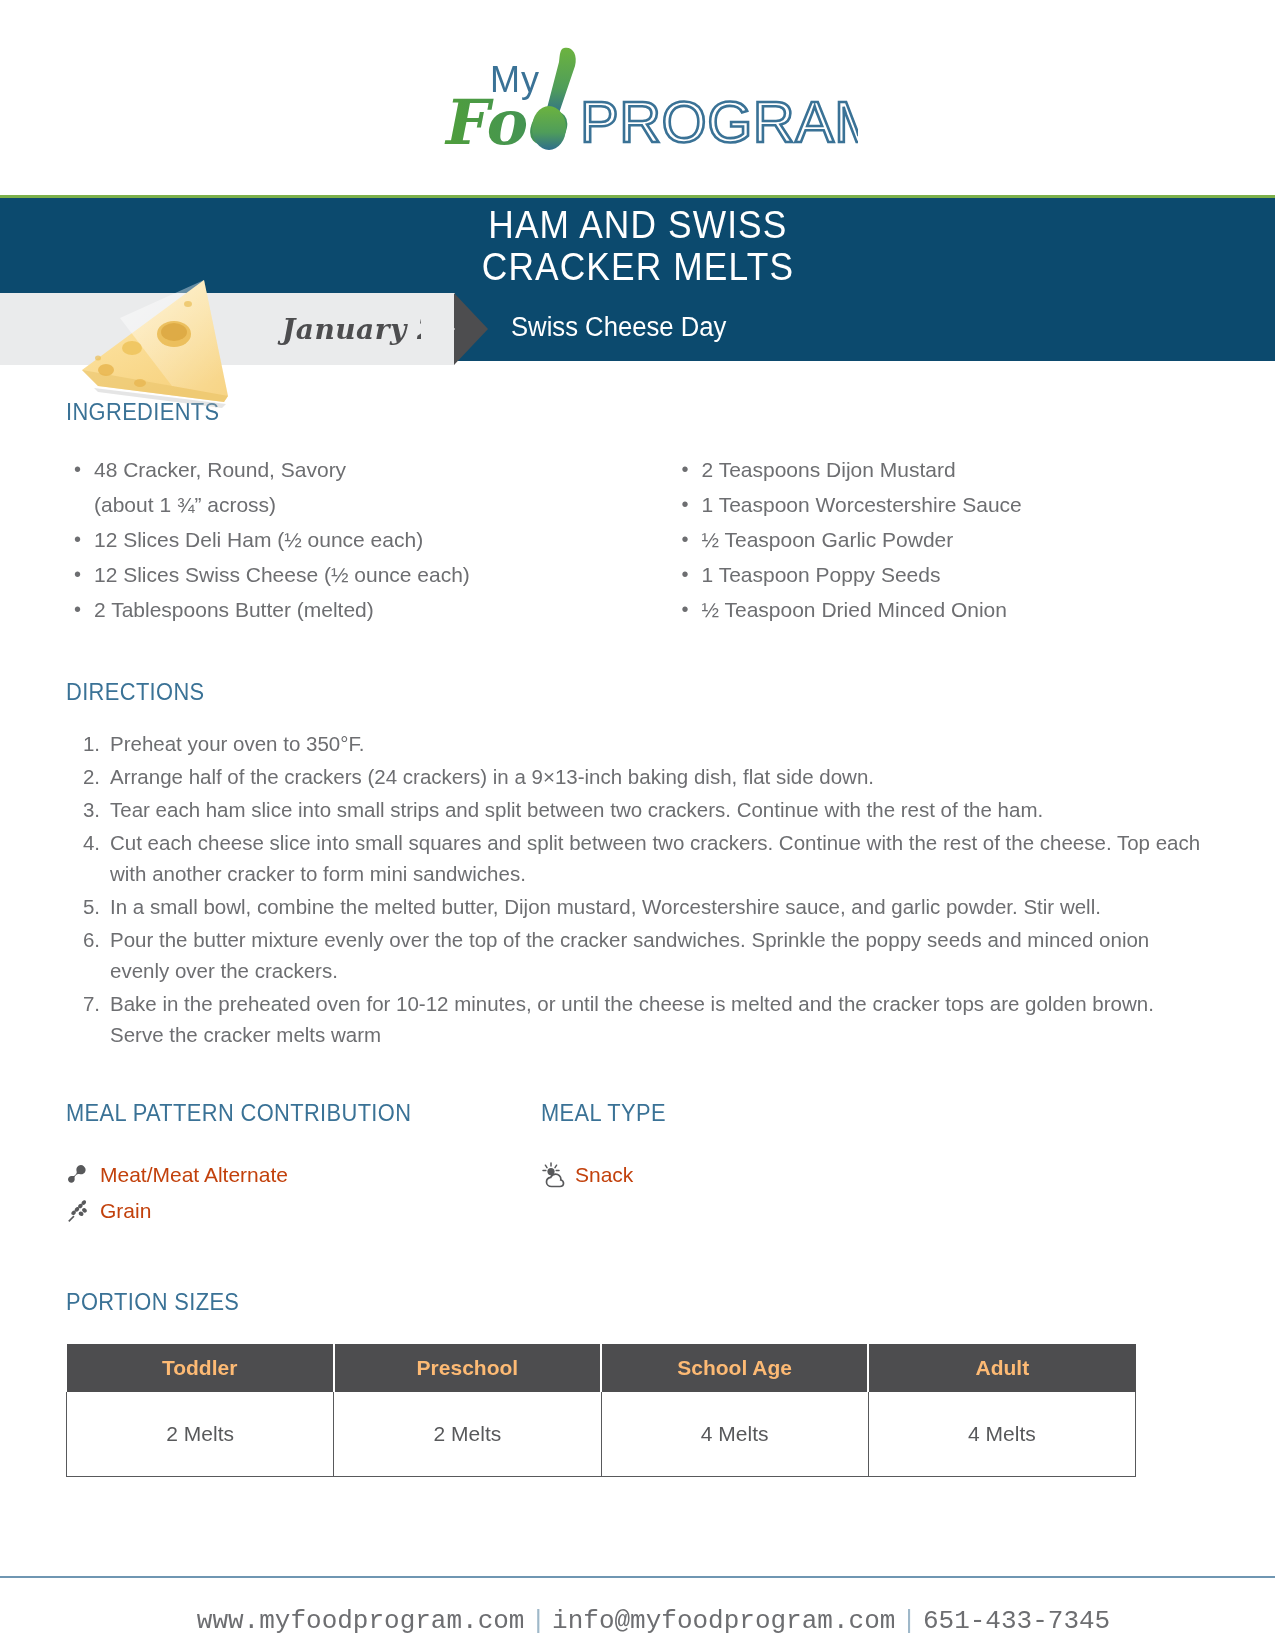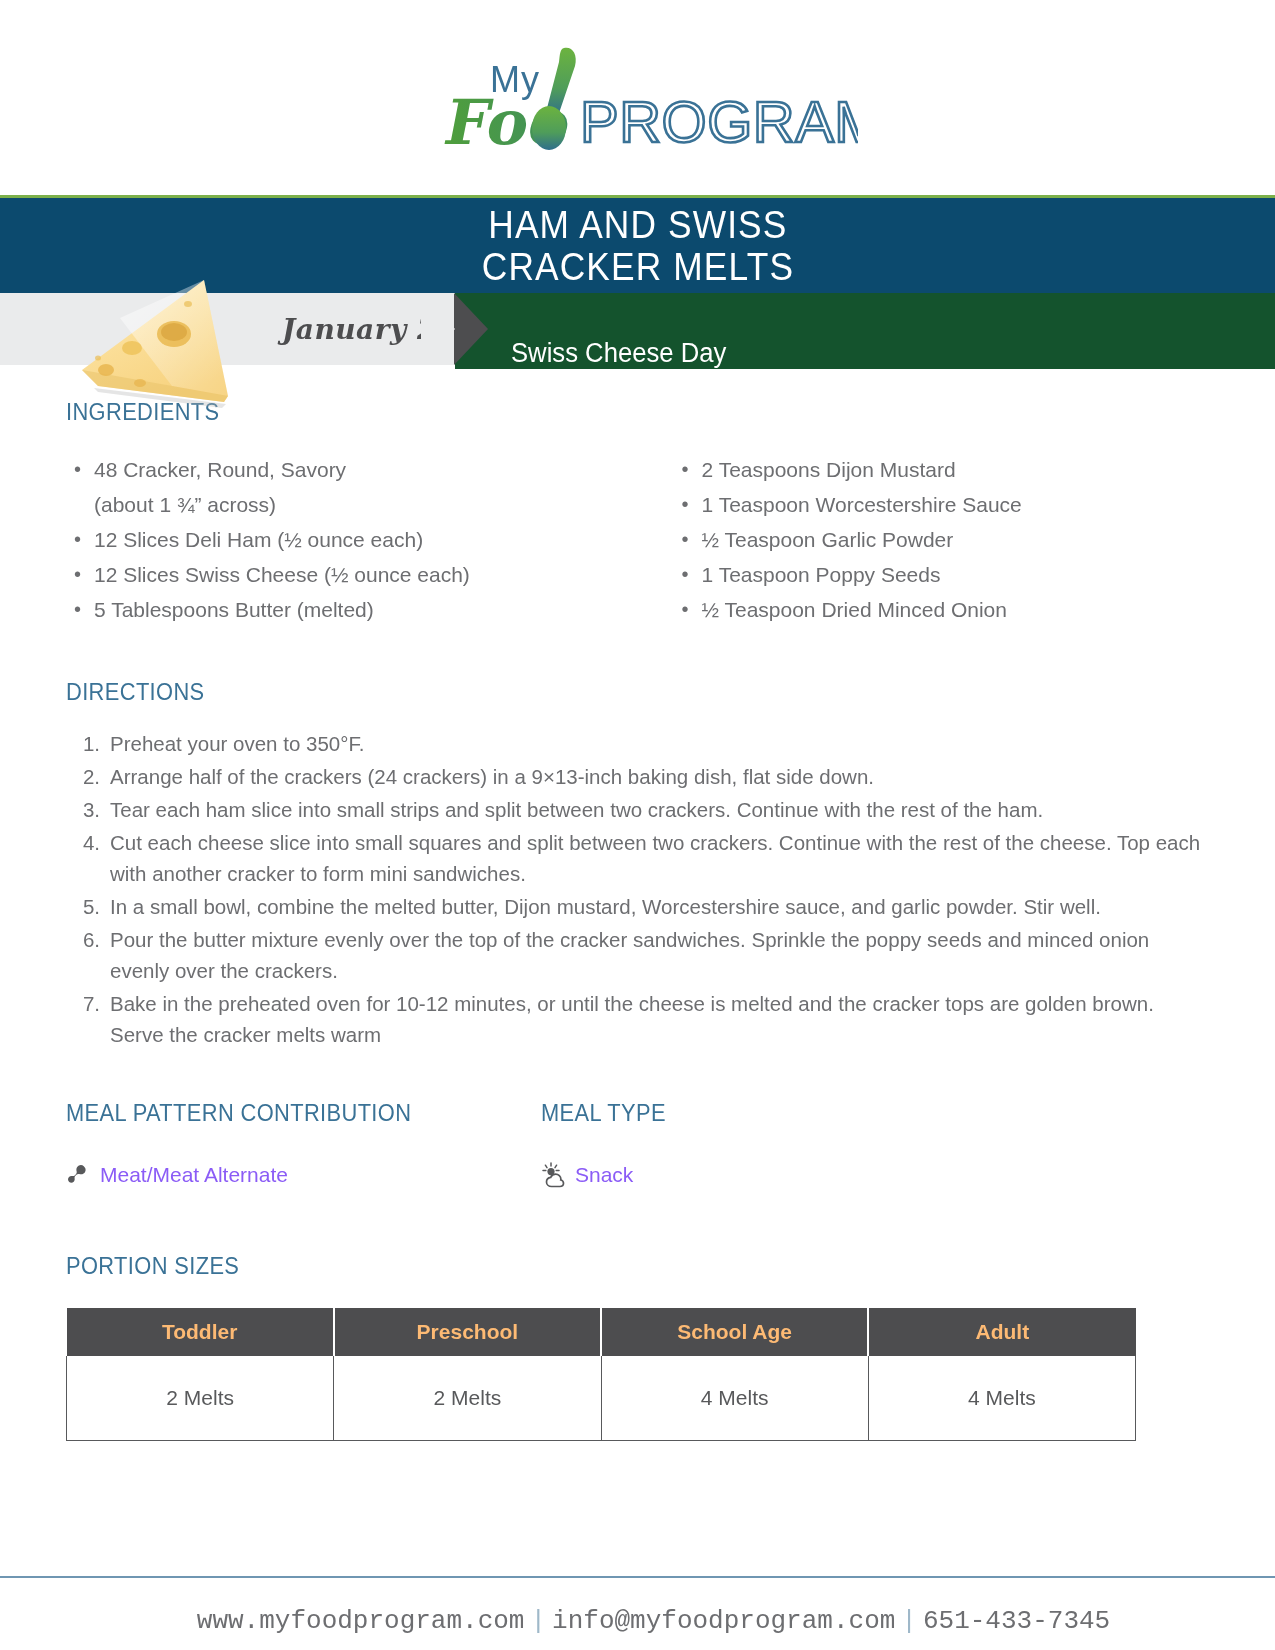--- a/index.html
+++ b/index.html
@@ -56,25 +56,25 @@
     display: flex;
     background: #ffffff;
   }
   .strip-left {
     background: #eaebec;
     width: 455px;
     height: 72px;
     position: relative;
   }
   .strip-right {
-    background: #14532d;
+    background: #0c4a6e;
     flex: 1;
-    height: 76px;
-    display: flex;
-    align-items: flex-end;
+    height: 68px;
+    display: flex;
+    align-items: center;
     position: relative;
   }
   .strip-right:before {
     content: "";
     position: absolute;
     left: -34px;
     top: 0;
     width: 0; height: 0;
     border-top: 36px solid transparent;
     border-bottom: 36px solid transparent;
@@ -187,21 +187,21 @@
   .meta-col-pattern { width: 475px; }
   .meta-col-type { width: 335px; }
   .meta-col-yield { flex: 1; }
 
   .meta-body { margin-top: 30px; }
 
   .meta-line {
     display: flex;
     align-items: center;
     font-size: 21px;
-    color: #8b5cf6;
+    color: #c2410c;
     line-height: 36px;
   }
   .meta-icon {
     width: 34px;
     flex: 0 0 34px;
     display: flex;
     align-items: center;
     justify-content: flex-start;
   }
   .meta-line.yield-line { padding-left: 14px; }
@@ -347,21 +347,21 @@
       <div class="ing-item">
         <span class="ing-bullet">•</span>
         <span class="ing-text">12 Slices Deli Ham (½ ounce each)</span>
       </div>
       <div class="ing-item">
         <span class="ing-bullet">•</span>
         <span class="ing-text">12 Slices Swiss Cheese (½ ounce each)</span>
       </div>
       <div class="ing-item">
         <span class="ing-bullet">•</span>
-        <span class="ing-text">5 Tablespoons Butter (melted)</span>
+        <span class="ing-text">2 Tablespoons Butter (melted)</span>
       </div>
     </div>
 
     <div class="ing-col right">
       <div class="ing-item">
         <span class="ing-bullet">•</span>
         <span class="ing-text">2 Teaspoons Dijon Mustard</span>
       </div>
       <div class="ing-item">
         <span class="ing-bullet">•</span>
@@ -423,20 +423,36 @@
 
         <div class="meta-line">
           <span class="meta-icon">
             <svg width="24" height="24" viewBox="0 0 24 24">
               <path d="M17.8 3.2c-1.9-1.9-5-1.5-6.6 0.8-0.9 1.3-1 2.9-0.6 4.3 0.3 1.1 0.1 2.1-0.7 2.9l-1.2 1.2c-0.6 0.6-1.5 0.8-2.3 0.6-1.2-0.3-2.5 0-3.4 0.9-1.4 1.4-1.3 3.7 0.2 5 1.3 1.1 3.3 1 4.5-0.2 0.9-0.9 1.2-2.2 0.9-3.4-0.2-0.8 0-1.7 0.6-2.3l1.2-1.2c0.8-0.8 1.8-1 2.9-0.7 1.4 0.4 3 0.3 4.3-0.6 2.3-1.6 2.7-4.7 0.8-6.6z" fill="#58595b"></path>
             </svg>
           </span>
           <span>Meat/Meat Alternate</span>
         </div>
 
+        <div class="meta-line">
+          <span class="meta-icon">
+            <svg width="24" height="24" viewBox="0 0 24 24">
+              <g fill="#58595b">
+                <path d="M2.2 21.8l5.2-5.2 1.1 1.1-5.2 5.2z"></path>
+                <path d="M9 15.2c-1 1-2.4 1.2-3.2 0.4s-0.6-2.2 0.4-3.2 2.4-1.2 3.2-0.4 0.6 2.2-0.4 3.2z"></path>
+                <path d="M12.4 11.8c-1 1-2.4 1.2-3.2 0.4s-0.6-2.2 0.4-3.2 2.4-1.2 3.2-0.4 0.6 2.2-0.4 3.2z"></path>
+                <path d="M15.8 8.4c-1 1-2.4 1.2-3.2 0.4s-0.6-2.2 0.4-3.2 2.4-1.2 3.2-0.4 0.6 2.2-0.4 3.2z"></path>
+                <path d="M19.2 5c-1 1-2.4 1.2-3.2 0.4s-0.6-2.2 0.4-3.2 2.4-1.2 3.2-0.4 0.6 2.2-0.4 3.2z"></path>
+                <path d="M13.6 16.2c-1.1-0.9-1.2-2.4-0.3-3.2s2.3-0.7 3.3 0.3 1.2 2.4 0.3 3.2-2.3 0.7-3.3-0.3z"></path>
+                <path d="M17 12.8c-1.1-0.9-1.2-2.4-0.3-3.2s2.3-0.7 3.3 0.3 1.2 2.4 0.3 3.2-2.3 0.7-3.3-0.3z"></path>
+              </g>
+            </svg>
+          </span>
+          <span>Grain</span>
+        </div>
 
       </div>
     </div>
 
     <div class="meta-col-type">
       <div class="section-title">MEAL TYPE</div>
       <div class="meta-body">
         <div class="meta-line">
           <span class="meta-icon">
             <svg width="28" height="26" viewBox="0 0 28 26">

